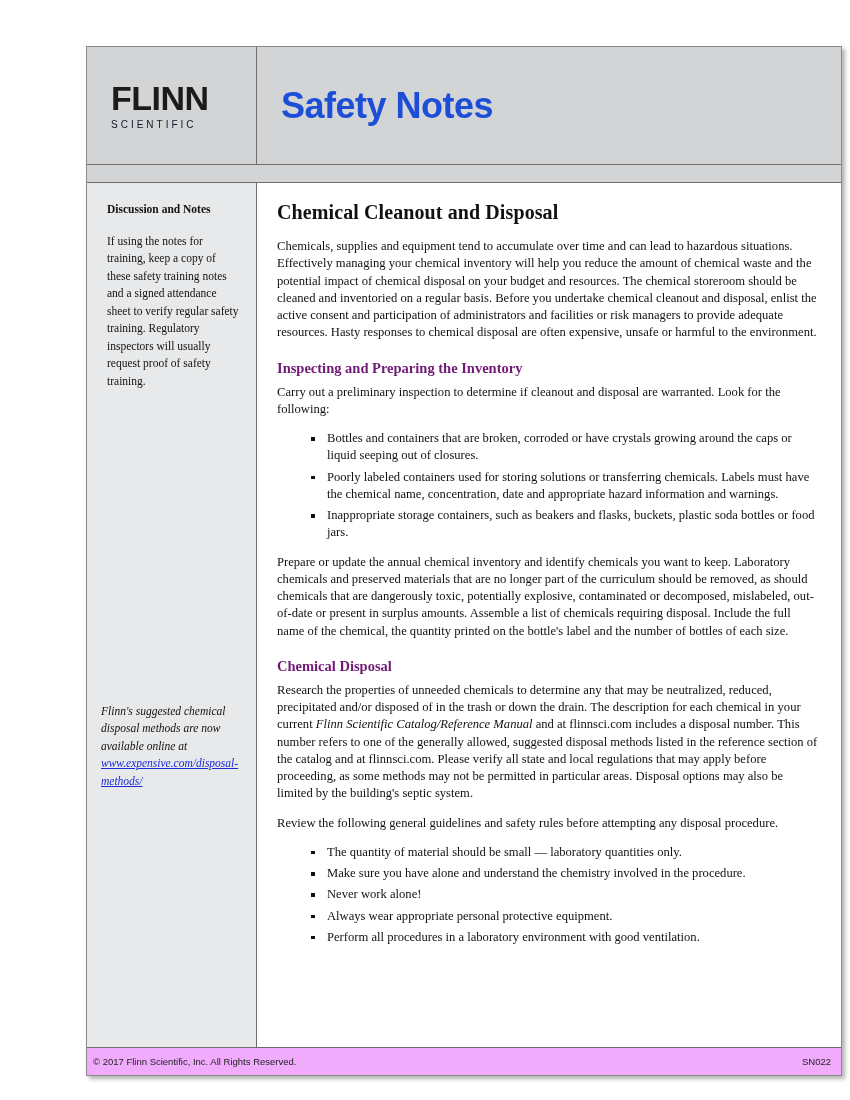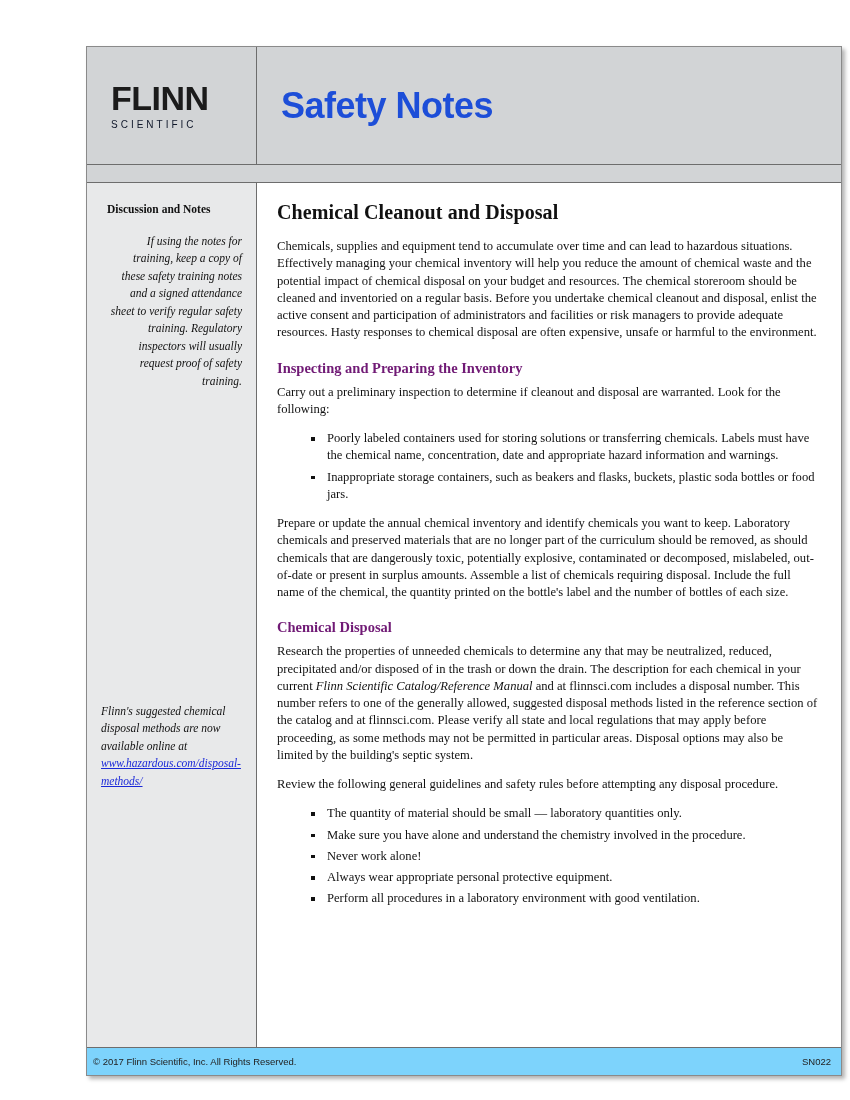--- a/index.html
+++ b/index.html
@@ -101,25 +101,23 @@
   }
   .sidebar-heading {
     font-family: "Liberation Serif", serif;
     font-weight: bold;
     font-size: 11.5px;
     color: #111;
     margin-bottom: 18px;
   }
   .sidebar-note {
     font-family: "Liberation Serif", serif;
-    font-style: italic;
     font-size: 11.5px;
     line-height: 1.52;
     color: #111;
-    text-align: right;
   }
   .sidebar-note-lower {
     position: absolute;
     top: 520px;
     left: 14px;
     right: 14px;
     font-family: "Liberation Serif", serif;
     font-style: italic;
     font-size: 11.5px;
     line-height: 1.52;
@@ -192,21 +190,21 @@
     left: 0;
     right: 0;
     bottom: 0;
     height: 28px;
     border-top: 1px solid #6d6d6d;
     display: flex;
     align-items: center;
     justify-content: space-between;
     padding: 0 10px 0 6px;
     box-sizing: border-box;
-    background: #7dd3fc;
+    background: #f0abfc;
   }
   .footer-left, .footer-right {
     font-family: "Liberation Sans", sans-serif;
     font-size: 9.5px;
     color: #222;
   }
 </style>
 </head>
 <body>
 
@@ -223,34 +221,35 @@
   </div>
 
   <div class="subband"></div>
 
   <div class="body-area">
 
     <aside class="sidebar">
       <div class="sidebar-heading">Discussion and Notes</div>
       <div class="sidebar-note">If using the notes for training, keep a copy of these safety training notes and a signed attendance sheet to verify regular safety training. Regulatory inspectors will usually request proof of safety training.</div>
       <div class="sidebar-note-lower">
-        <span>Flinn's suggested chemical disposal methods are now available online at </span><a class="sidebar-link" href="#">www.hazardous.com/disposal-methods/</a>
+        <span>Flinn's suggested chemical disposal methods are now available online at </span><a class="sidebar-link" href="#">www.expensive.com/disposal-methods/</a>
       </div>
     </aside>
 
     <main class="content">
 
       <h1 class="doc-title">Chemical Cleanout and Disposal</h1>
 
       <p class="para">Chemicals, supplies and equipment tend to accumulate over time and can lead to hazardous situations. Effectively managing your chemical inventory will help you reduce the amount of chemical waste and the potential impact of chemical disposal on your budget and resources. The chemical storeroom should be cleaned and inventoried on a regular basis. Before you undertake chemical cleanout and disposal, enlist the active consent and participation of administrators and facilities or risk managers to provide adequate resources. Hasty responses to chemical disposal are often expensive, unsafe or harmful to the environment.</p>
 
       <h2 class="section-title">Inspecting and Preparing the Inventory</h2>
       <p class="para">Carry out a preliminary inspection to determine if cleanout and disposal are warranted. Look for the following:</p>
 
       <ul class="bullets">
+        <li>Bottles and containers that are broken, corroded or have crystals growing around the caps or liquid seeping out of closures.</li>
         <li>Poorly labeled containers used for storing solutions or transferring chemicals. Labels must have the chemical name, concentration, date and appropriate hazard information and warnings.</li>
         <li>Inappropriate storage containers, such as beakers and flasks, buckets, plastic soda bottles or food jars.</li>
       </ul>
 
       <p class="para">Prepare or update the annual chemical inventory and identify chemicals you want to keep. Laboratory chemicals and preserved materials that are no longer part of the curriculum should be removed, as should chemicals that are dangerously toxic, potentially explosive, contaminated or decomposed, mislabeled, out-of-date or present in surplus amounts. Assemble a list of chemicals requiring disposal. Include the full name of the chemical, the quantity printed on the bottle's label and the number of bottles of each size.</p>
 
       <h2 class="section-title">Chemical Disposal</h2>
       <p class="para"><span>Research the properties of unneeded chemicals to determine any that may be neutralized, reduced, precipitated and/or disposed of in the trash or down the drain. The description for each chemical in your current </span><em class="title-italic">Flinn Scientific Catalog/Reference Manual</em><span> and at flinnsci.com includes a disposal number. This number refers to one of the generally allowed, suggested disposal methods listed in the reference section of the catalog and at flinnsci.com. Please verify all state and local regulations that may apply before proceeding, as some methods may not be permitted in particular areas. Disposal options may also be limited by the building's septic system.</span></p>
 
       <p class="para">Review the following general guidelines and safety rules before attempting any disposal procedure.</p>

